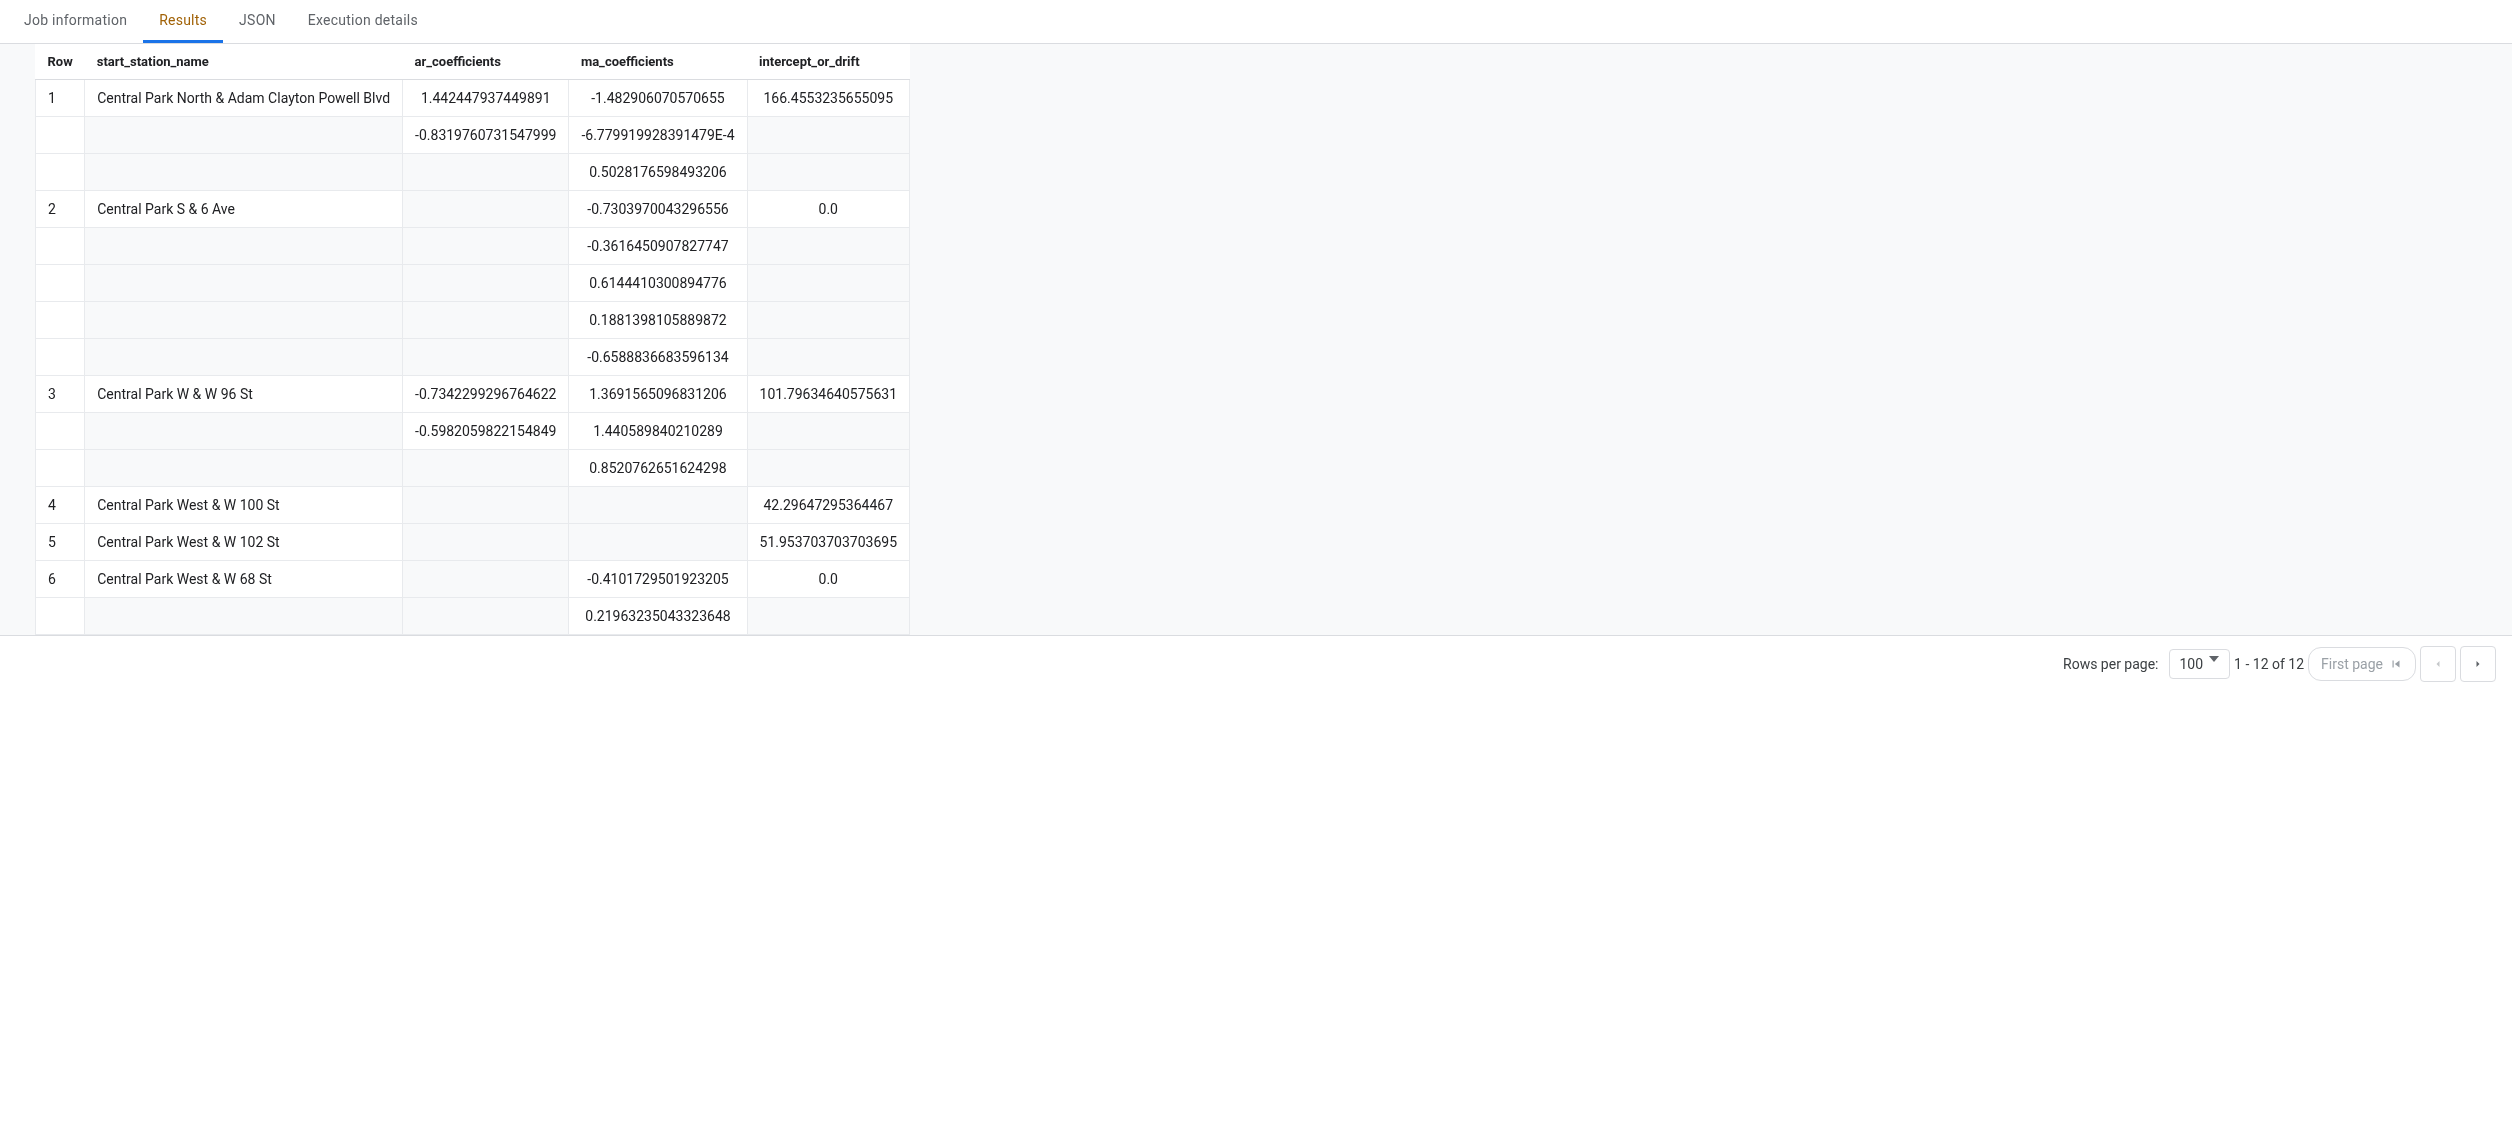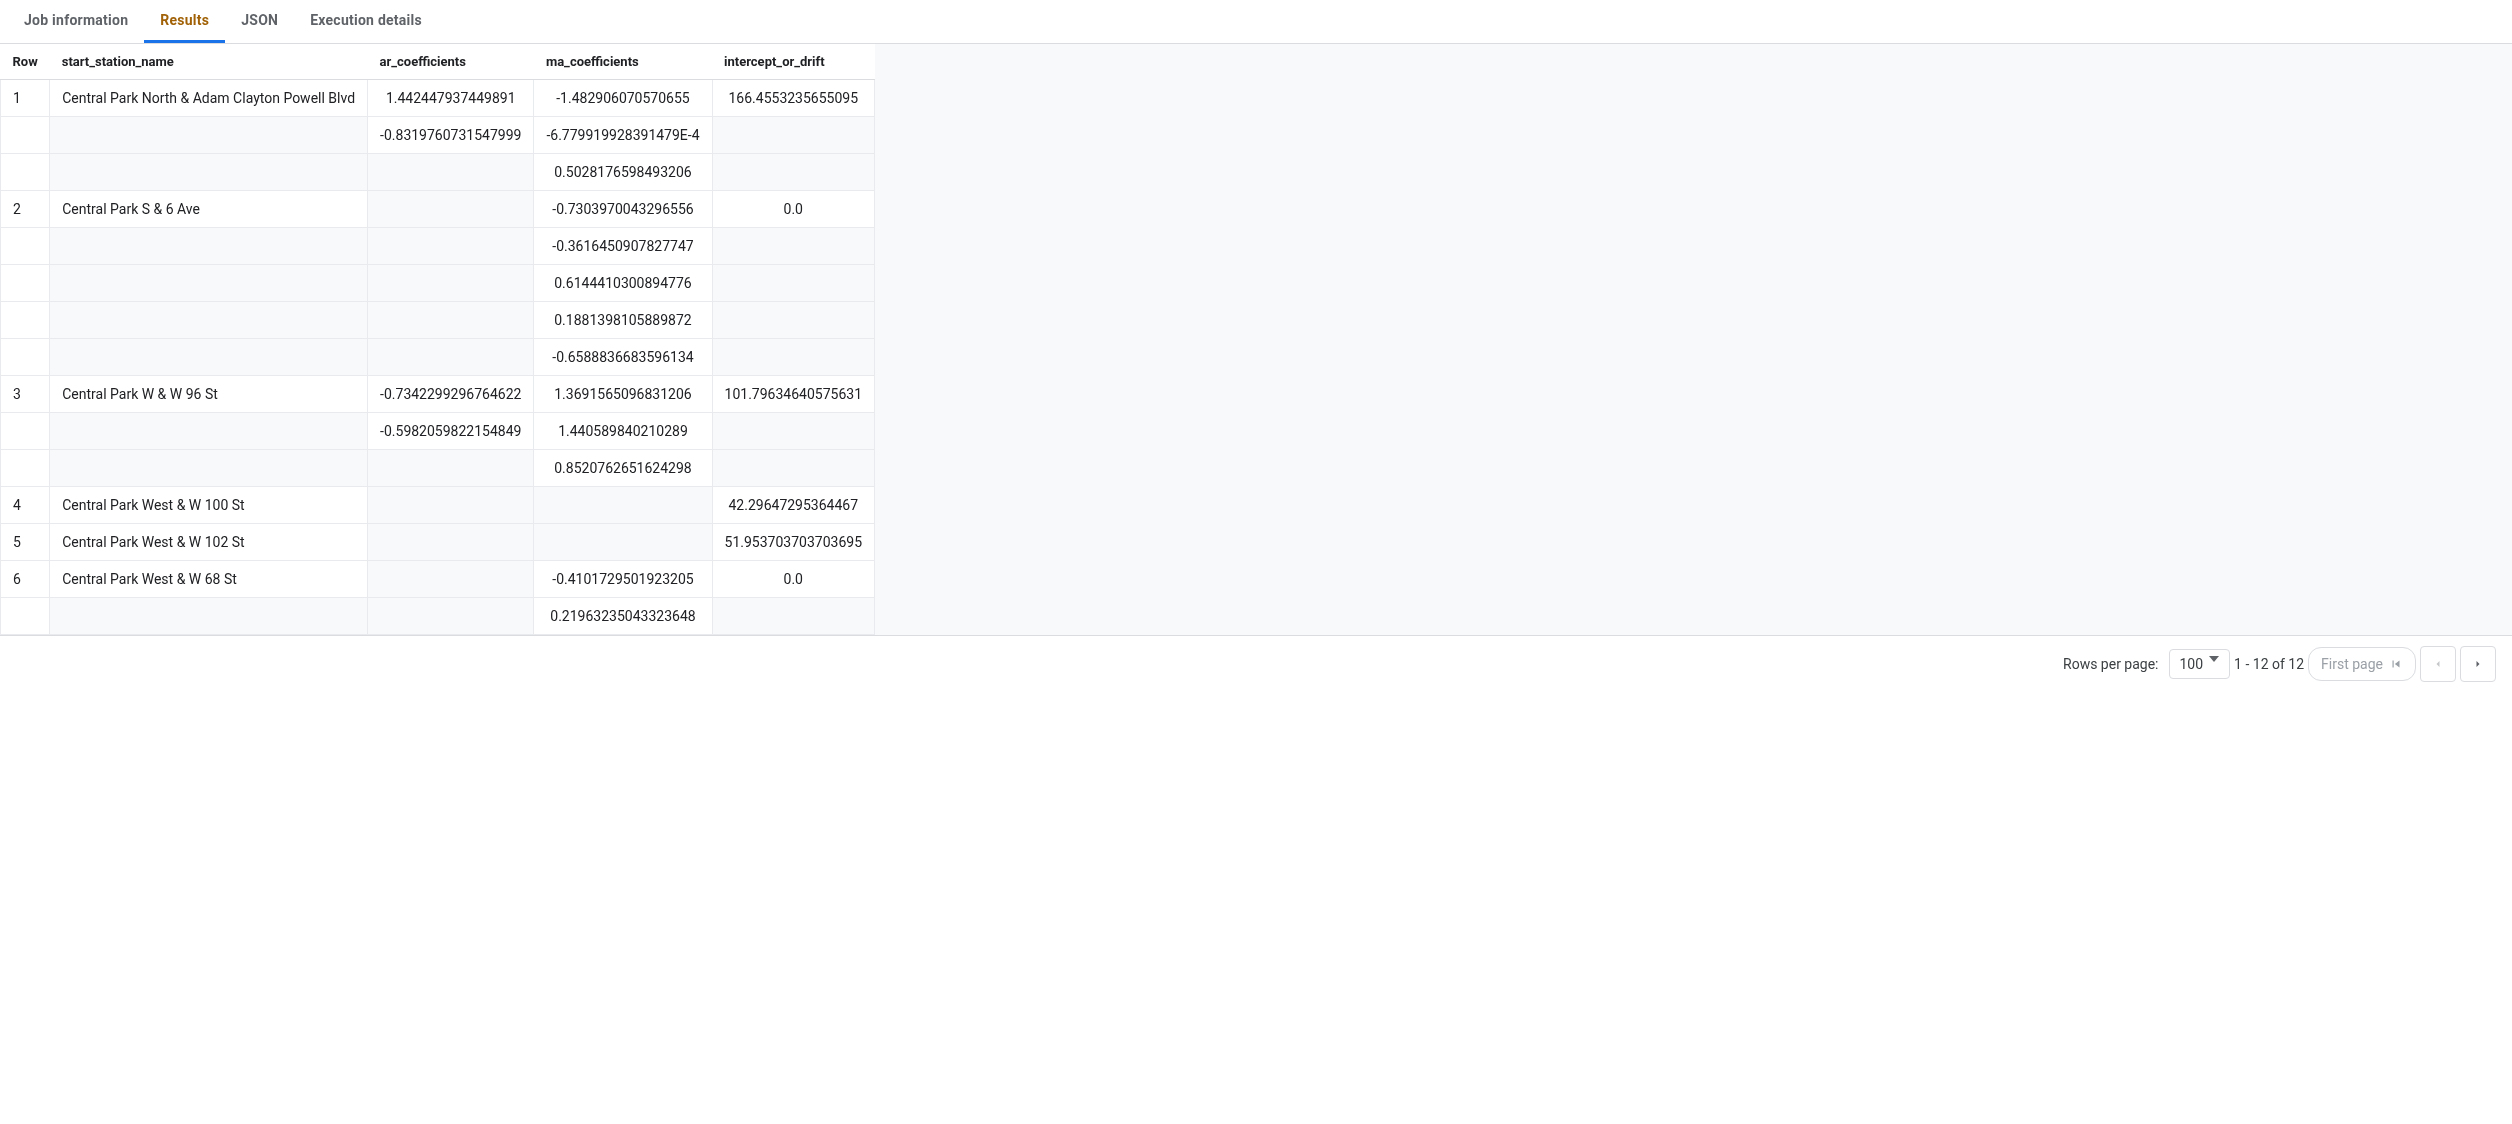--- a/index.html
+++ b/index.html
@@ -10,39 +10,40 @@
       background: #fff;
     }
     .tabs {
       display: flex;
       border-bottom: 1px solid #dadce0;
       padding: 0 8px;
     }
     .tab {
       padding: 12px 16px;
       font-size: 14px;
-      font-weight: 700;
+      font-weight: 400;
       color: #5f6368;
       cursor: pointer;
       border-bottom: 3px solid transparent;
       letter-spacing: 0.25px;
     }
     .tab.active {
       color: #a16207;
       border-bottom-color: #1a73e8;
     }
     .results-area {
       background: #f8f9fa;
       max-height: 618px;
       overflow-y: auto;
     }
     table.data {
       border-collapse: collapse;
       background: #fff;
       table-layout: auto;
+      margin-left: 35px;
     }
     table.data th {
       text-align: left;
       font-weight: 700;
       font-size: 13px;
       color: #202124;
       padding: 10px 12px;
       border-bottom: 1px solid #dadce0;
       white-space: nowrap;
     }

